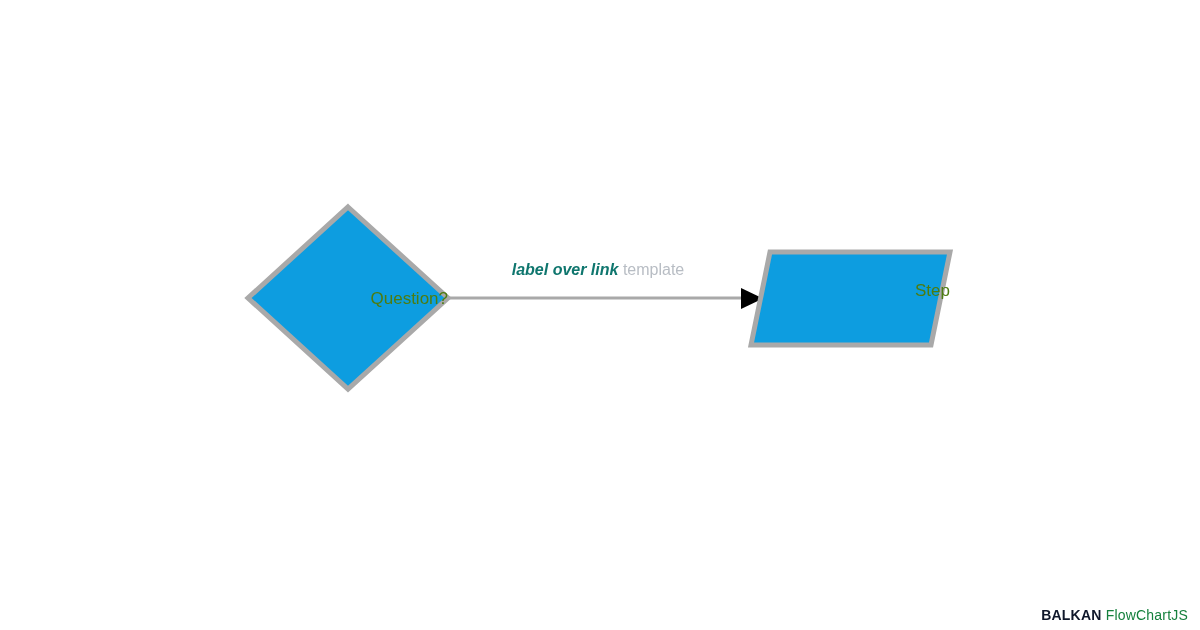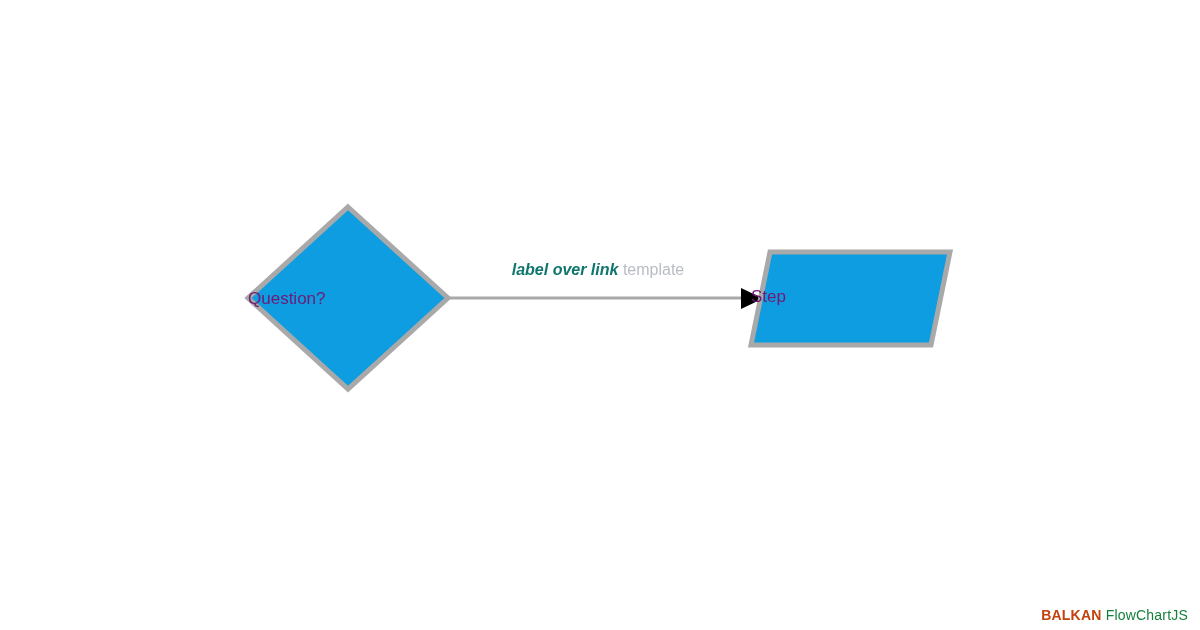--- a/index.html
+++ b/index.html
@@ -28,39 +28,39 @@
     position: absolute;
     left: 0;
     top: 0;
     width: 1200px;
     height: 630px;
     display: block;
   }
 
   .node-label {
     position: absolute;
-    color: #701a75;
+    color: #4d7c0f;
     font-size: 17px;
     font-family: "Liberation Sans", sans-serif;
     font-weight: 400;
     white-space: nowrap;
-    text-align: left;
+    text-align: right;
     line-height: 1;
     pointer-events: none;
   }
 
   #question-label {
     left: 248px;
     top: 290px;
     width: 200px;
   }
 
   #step-label {
     left: 751px;
-    top: 288px;
+    top: 282px;
     width: 199px;
   }
 
   #link-label {
     position: absolute;
     left: 428px;
     top: 262px;
     width: 340px;
     text-align: center;
     font-size: 16px;
@@ -83,21 +83,21 @@
   #watermark {
     position: absolute;
     right: 12px;
     bottom: 8px;
     font-size: 14px;
     font-weight: bold;
     letter-spacing: 0.2px;
     white-space: nowrap;
     line-height: 1;
   }
-  #watermark .wm-brand { color: #c2410c; font-weight: bold; }
+  #watermark .wm-brand { color: #0f172a; font-weight: bold; }
   #watermark .wm-product { color: #15803d; font-weight: normal; }
 </style>
 </head>
 <body>
 
 <div id="diagram-canvas">
 
   <svg class="svg-layer" viewBox="0 0 1200 630" width="1200" height="630">
 
     <line x1="448" y1="298" x2="752" y2="298" stroke="#A9A9A9" stroke-width="3"></line>

